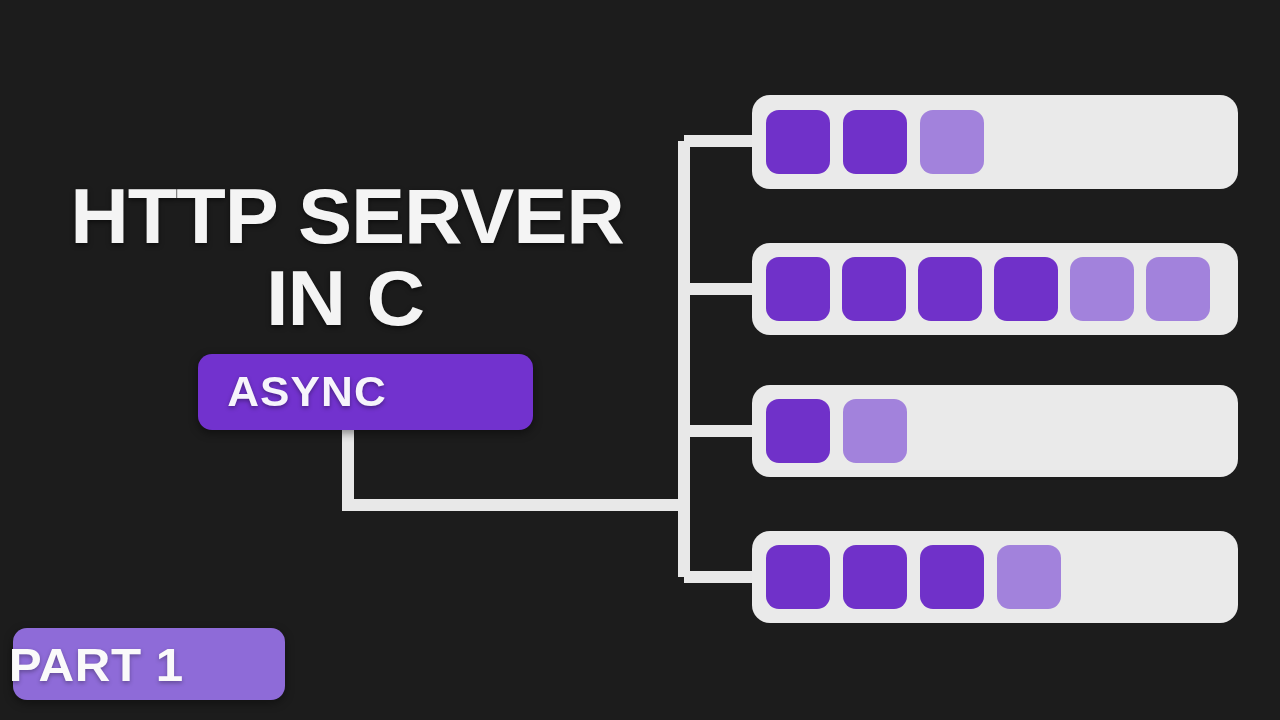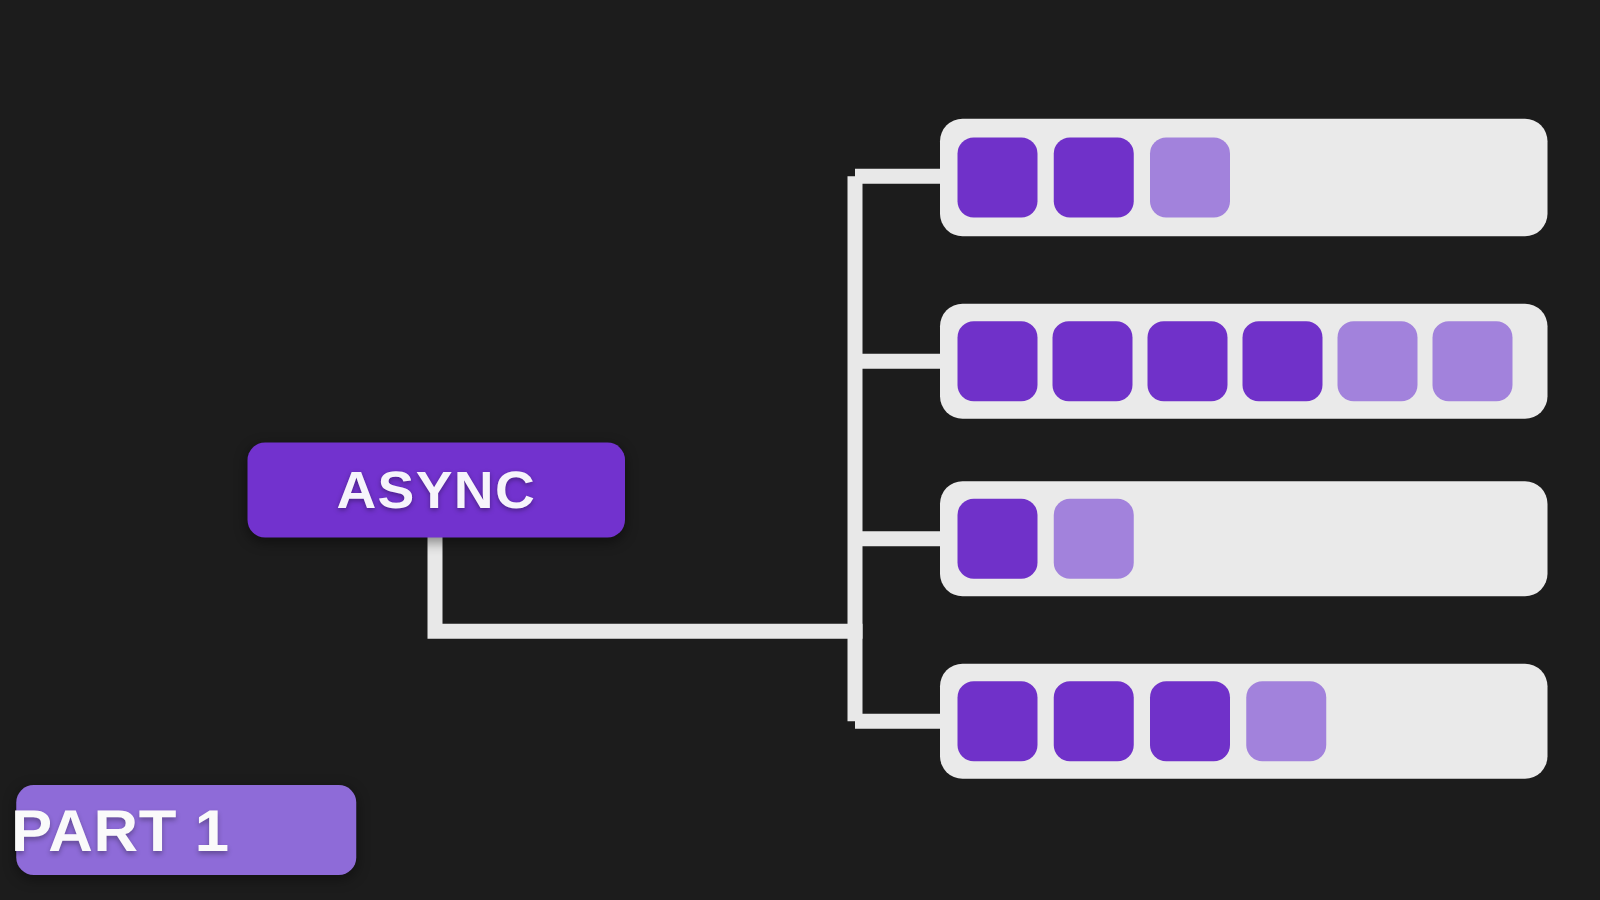--- a/index.html
+++ b/index.html
@@ -48,22 +48,22 @@
     position: absolute;
     left: 198px;
     top: 354px;
     width: 302px;
     height: 76px;
     background: #7232ce;
     border-radius: 14px;
     box-shadow: 0 3px 10px rgba(0,0,0,0.45);
     display: flex;
     align-items: center;
-    justify-content: center;
     z-index: 6;
+    padding-left: 33px;
   }
   .async-badge span {
     color: #f6f4fb;
     font-weight: 700;
     font-size: 42px;
     letter-spacing: 1px;
     transform: scaleX(1.05);
     text-shadow: 0 2px 4px rgba(0,0,0,0.35);
   }
 
@@ -143,20 +143,24 @@
 
       <path d="M684,141 L756,141"></path>
       <path d="M684,289 L756,289"></path>
       <path d="M684,431 L756,431"></path>
       <path d="M684,577 L756,577"></path>
 
       <path d="M348,424 L348,505 L690,505"></path>
     </g>
   </svg>
 
+  <div class="title-block">
+    <span class="title-line title-line-1">HTTP SERVER</span>
+    <span class="title-line title-line-2">IN C</span>
+  </div>
 
   <div class="async-badge">
     <span>ASYNC</span>
   </div>
 
   <div class="part-badge">
     <span>PART 1</span>
   </div>
 
   <div class="row-card r0">

